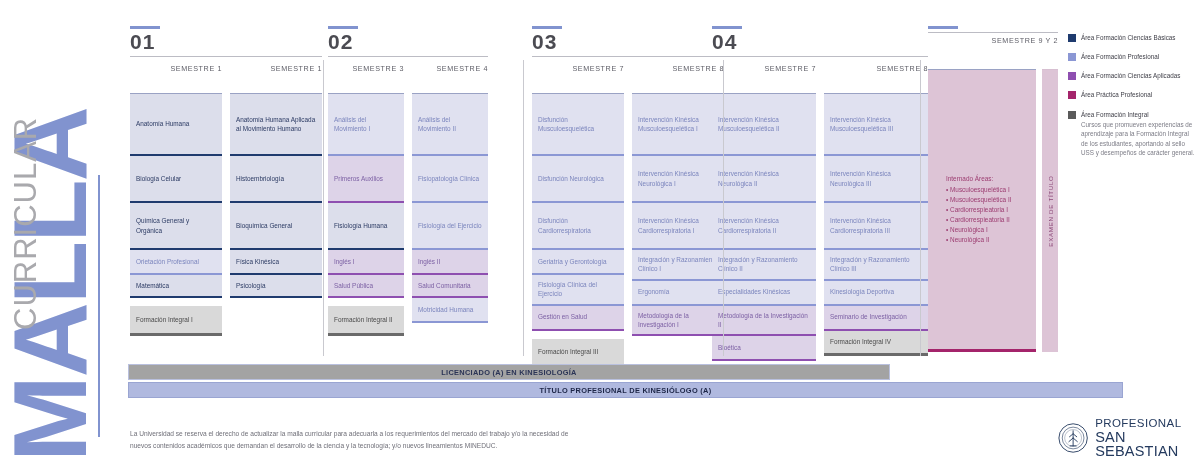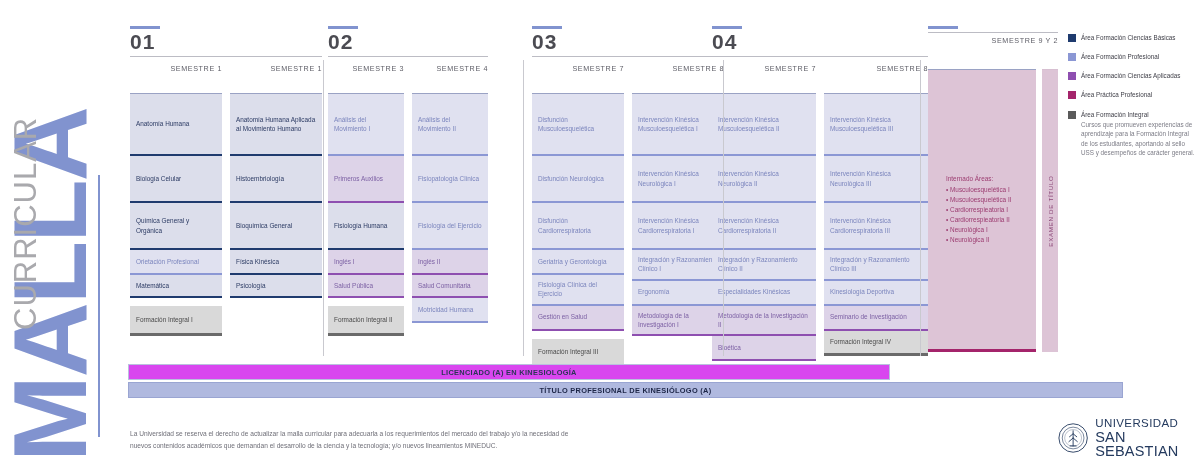--- a/index.html
+++ b/index.html
@@ -95,21 +95,21 @@
   }
   .examen span {
     position: absolute; left: 50%; top: 50%;
     transform: translate(-50%,-50%) rotate(-90deg);
     white-space: nowrap; font-size: 6.2px; letter-spacing: .7px; color: #8d4a79;
   }
 
   
   .deg-lic {
     position: absolute; left: 128px; top: 364px; width: 762px; height: 16px;
-    background: #d946ef; border: 1px solid #b9c0de;
+    background: #a3a3a3; border: 1px solid #b9c0de;
     display: flex; align-items: center; justify-content: center;
     font-size: 7.4px; font-weight: 700; color: #2b3456; letter-spacing: .3px;
   }
   .deg-tit {
     position: absolute; left: 128px; top: 382px; width: 995px; height: 16px;
     background: #b0b9df; border: 1px solid #9aa5d2;
     display: flex; align-items: center; justify-content: center;
     font-size: 7.4px; font-weight: 700; color: #1d2647; letter-spacing: .3px;
   }
 
@@ -448,18 +448,18 @@
     </div>
 
   <div class="logo">
     <svg class="logo-seal" viewBox="0 0 100 100">
       <circle cx="50" cy="50" r="47" fill="none" stroke="#243a5e" stroke-width="3"></circle>
       <circle cx="50" cy="50" r="36" fill="none" stroke="#243a5e" stroke-width="2"></circle>
       <path d="M50 26 L50 76 M50 36 L38 46 M50 36 L62 46 M50 50 L36 62 M50 50 L64 62 M40 76 L60 76" stroke="#243a5e" stroke-width="3" fill="none" stroke-linecap="round"></path>
       <path d="M50 22 a28 28 0 0 1 0 56 a28 28 0 0 1 0 -56" fill="none" stroke="#243a5e" stroke-width="1"></path>
     </svg>
     <div class="logo-txt">
-      <div class="logo-l1">UNIVERSIDAD</div>
+      <div class="logo-l1">PROFESIONAL</div>
       <div class="logo-l2">SAN SEBASTIAN</div>
     </div>
   </div>
 
 </div>
 
 </body></html>

